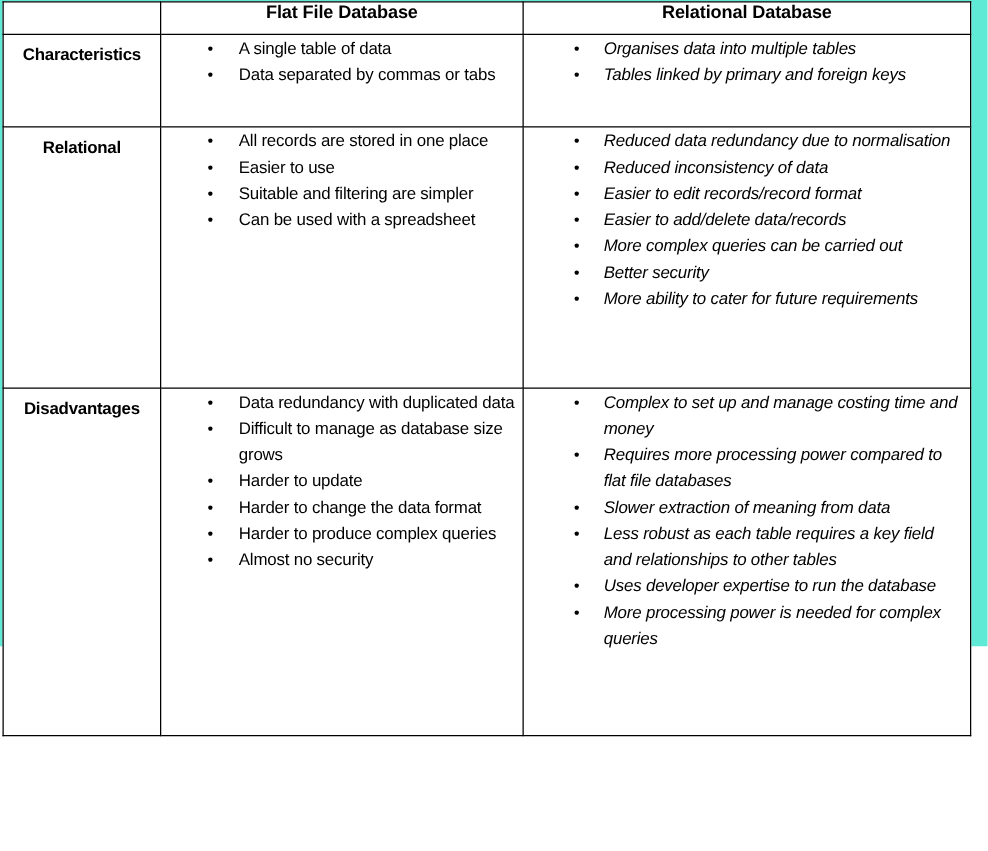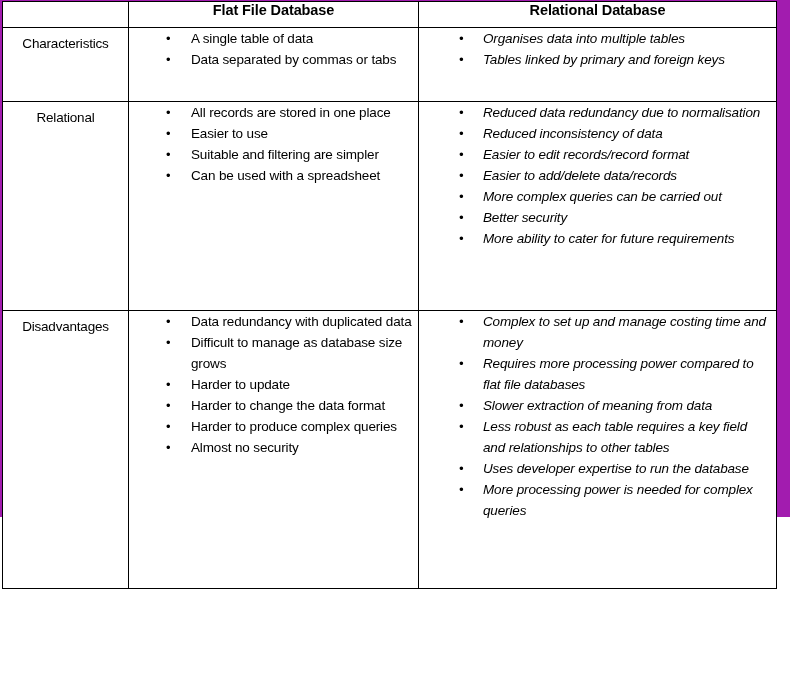--- a/index.html
+++ b/index.html
@@ -13,21 +13,21 @@
     height: 681px;
     overflow: hidden;
     font-family: "Liberation Sans", sans-serif;
     color: #000000;
   }
 
   .page {
     position: relative;
     width: 790px;
     height: 517px;
-    background: #a21caf;
+    background: #5eead4;
     box-sizing: border-box;
   }
 
   table.compare {
     position: absolute;
     left: 2px;
     top: 1px;
     width: 774px;
     border-collapse: collapse;
     table-layout: fixed;
@@ -58,21 +58,21 @@
     line-height: 16px;
     letter-spacing: -0.1px;
   }
   .hdr-blank {
     height: 25px;
   }
 
   
   .rowlabel {
     text-align: center;
-    font-weight: normal;
+    font-weight: bold;
     font-size: 13.5px;
     line-height: 16px;
     letter-spacing: -0.2px;
     padding-top: 8px;
     white-space: nowrap;
   }
 
   
   .cell-list {
     padding: 6px 6px 6px 0;

